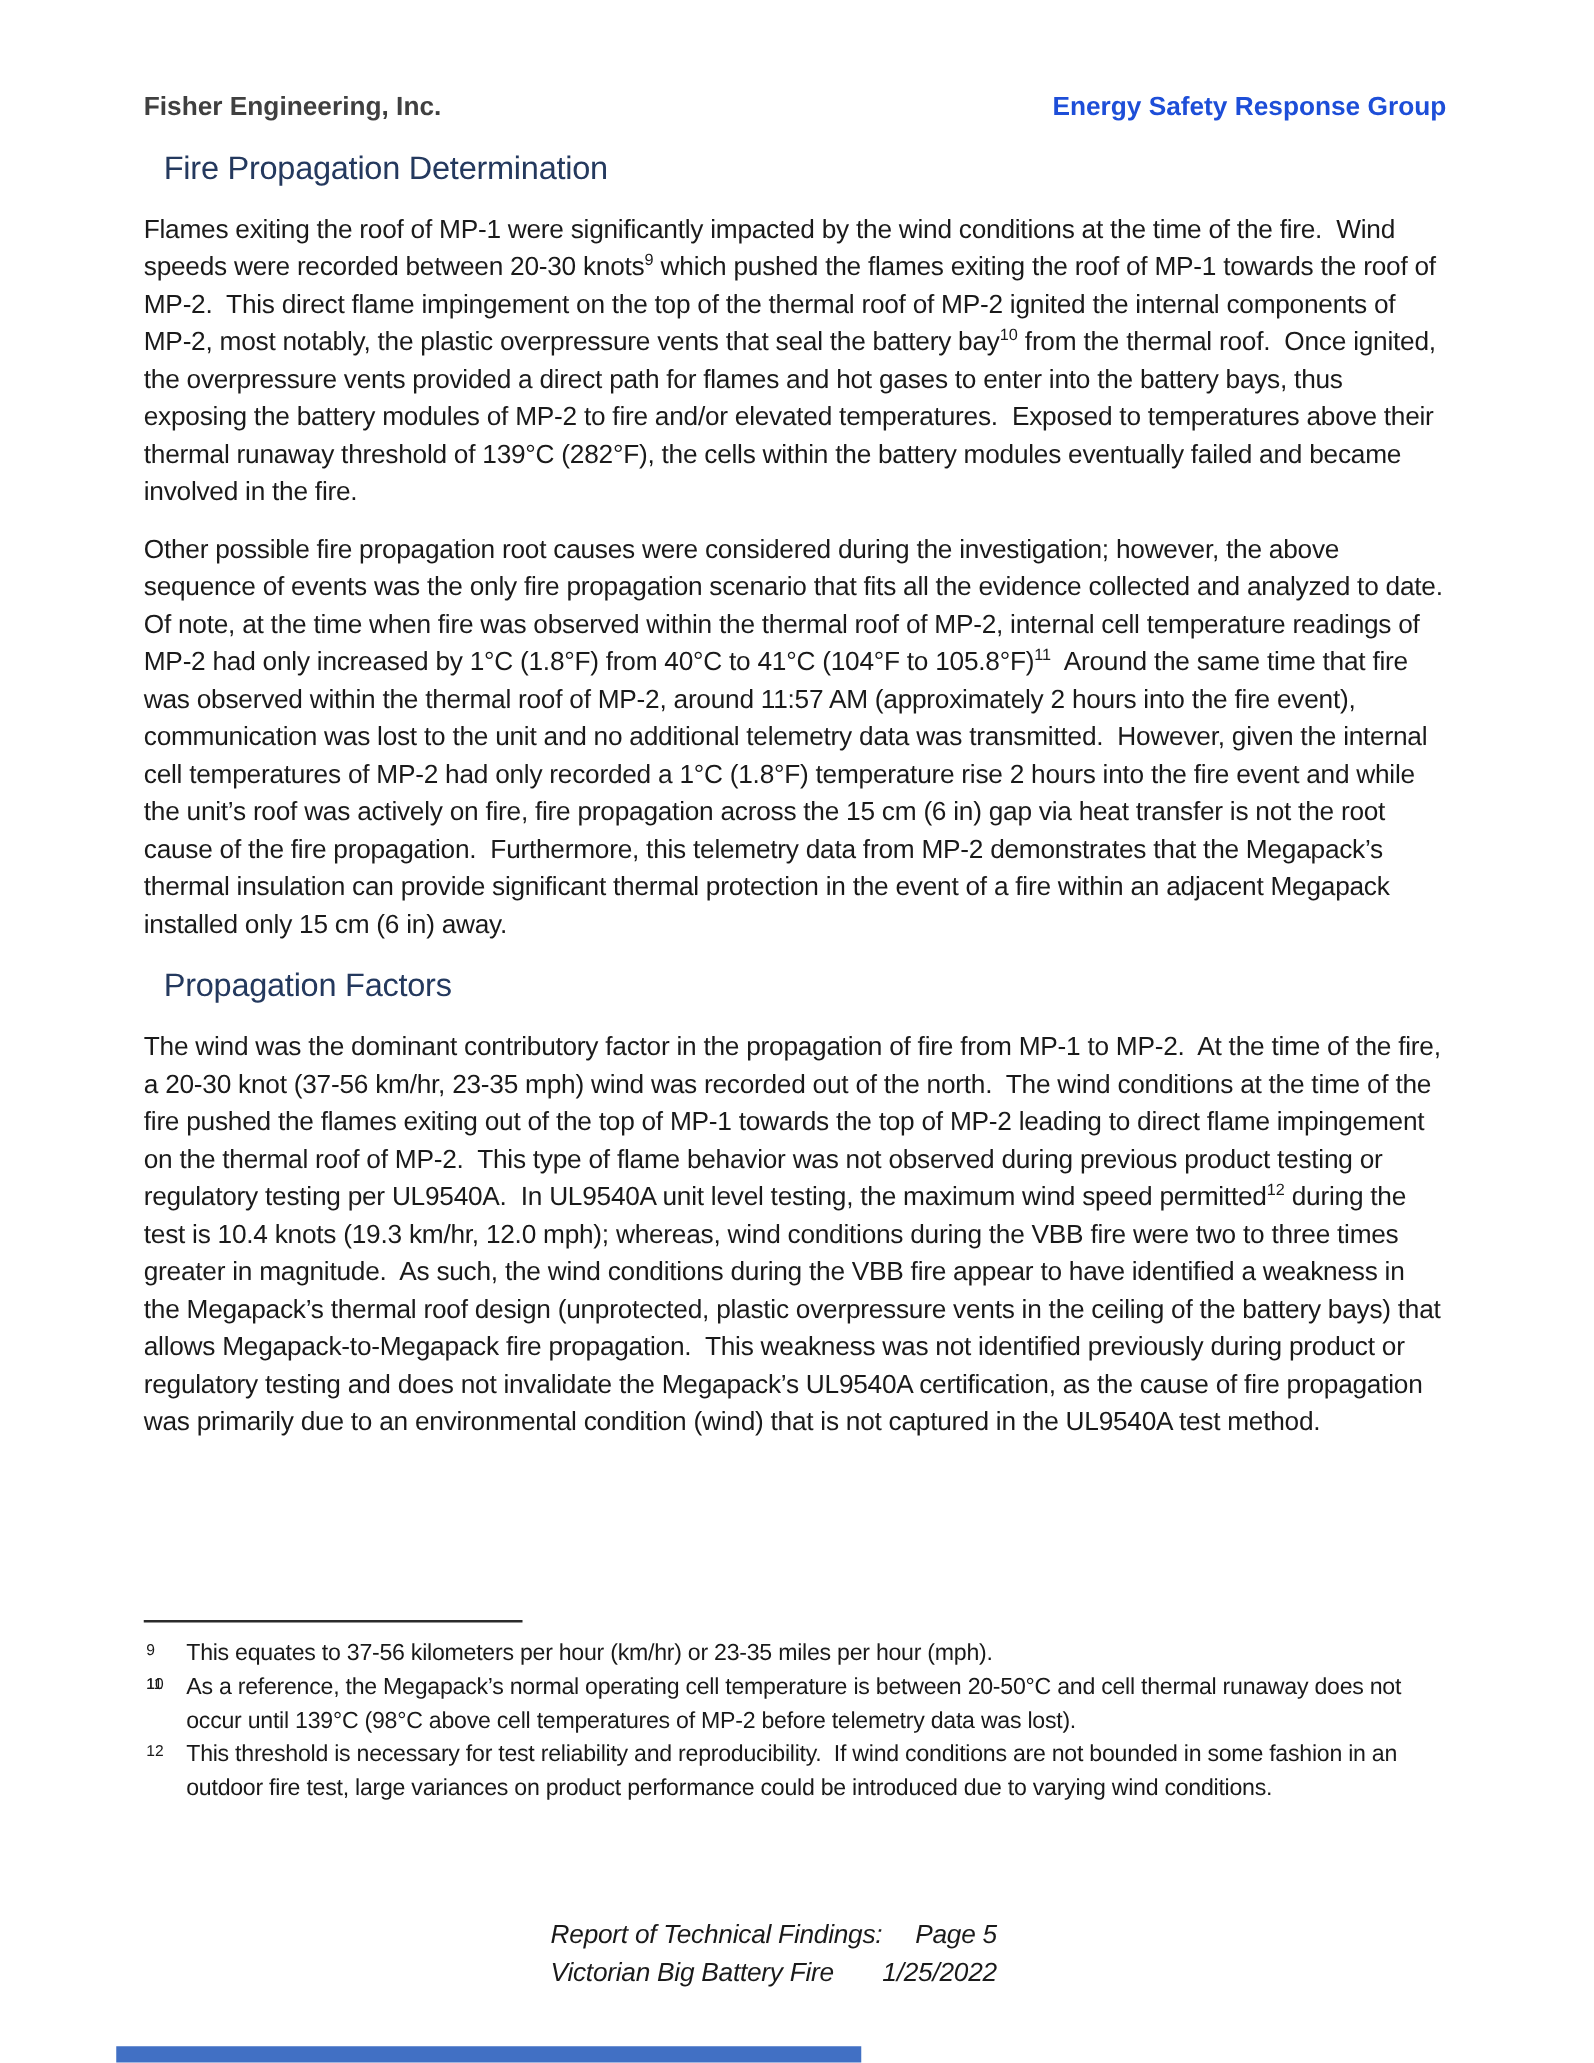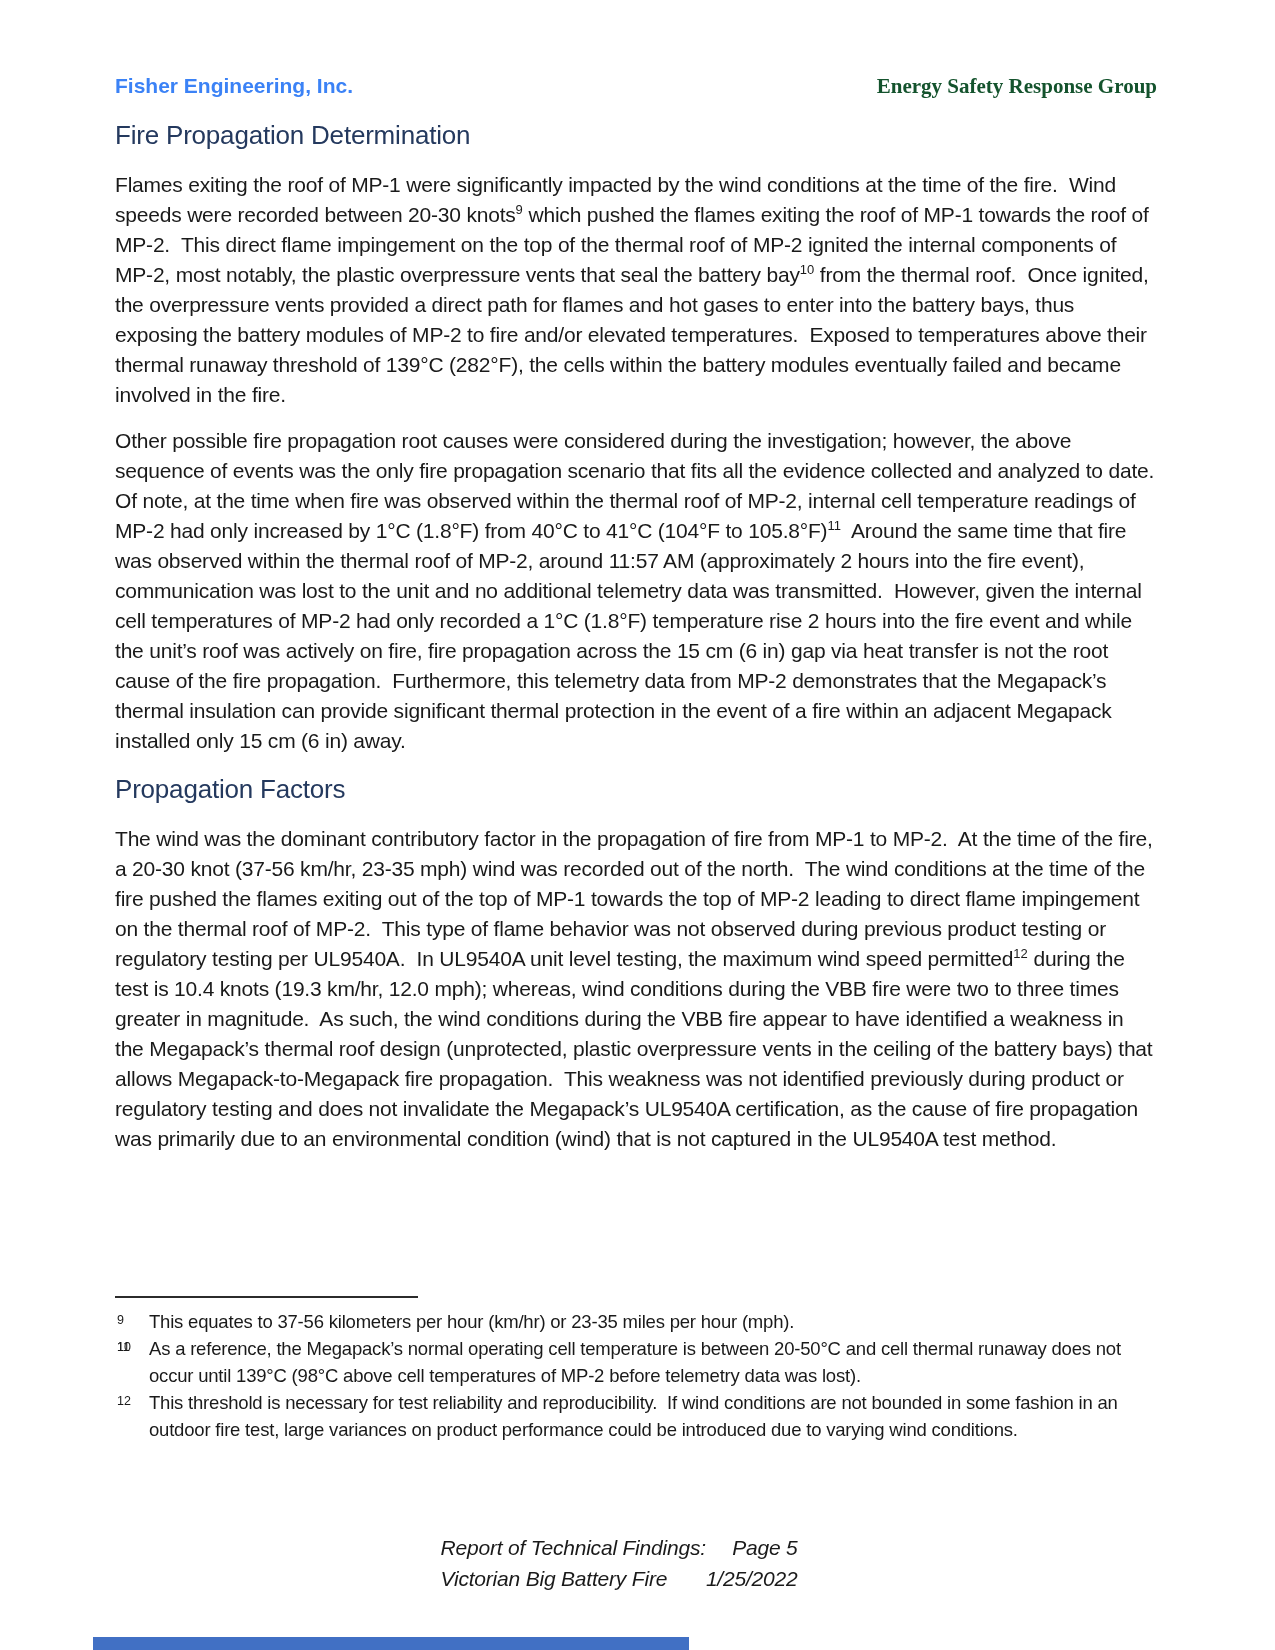--- a/index.html
+++ b/index.html
@@ -21,27 +21,27 @@
     top: 74px; left: 115px; width: 1042px;
   }
   .doc-header {
     display: flex;
     justify-content: space-between;
     align-items: baseline;
     font-size: 21px;
     font-weight: bold;
     margin-bottom: 21px;
   }
-  .doc-header .company { color: #3b82f6; }
-  .doc-header .group   { color: #14532d; font-family: Liberation Serif, serif; }
+  .doc-header .company { color: #404040; }
+  .doc-header .group   { color: #1d4ed8; }
   h2.section-heading {
     font-size: 26px;
     font-weight: 400;
     color: #24395e;
-    margin: 0 0 19px 0;
+    margin: 0 0 19px 16px;
     letter-spacing: -0.2px;
   }
   h2.section-heading.second { margin-top: 18px; }
   p.body-para {
     font-size: 21px;
     line-height: 30px;
     letter-spacing: -0.2px;
     margin: 16px 0 16px 0;
     white-space: pre-wrap;
     text-align: left;

